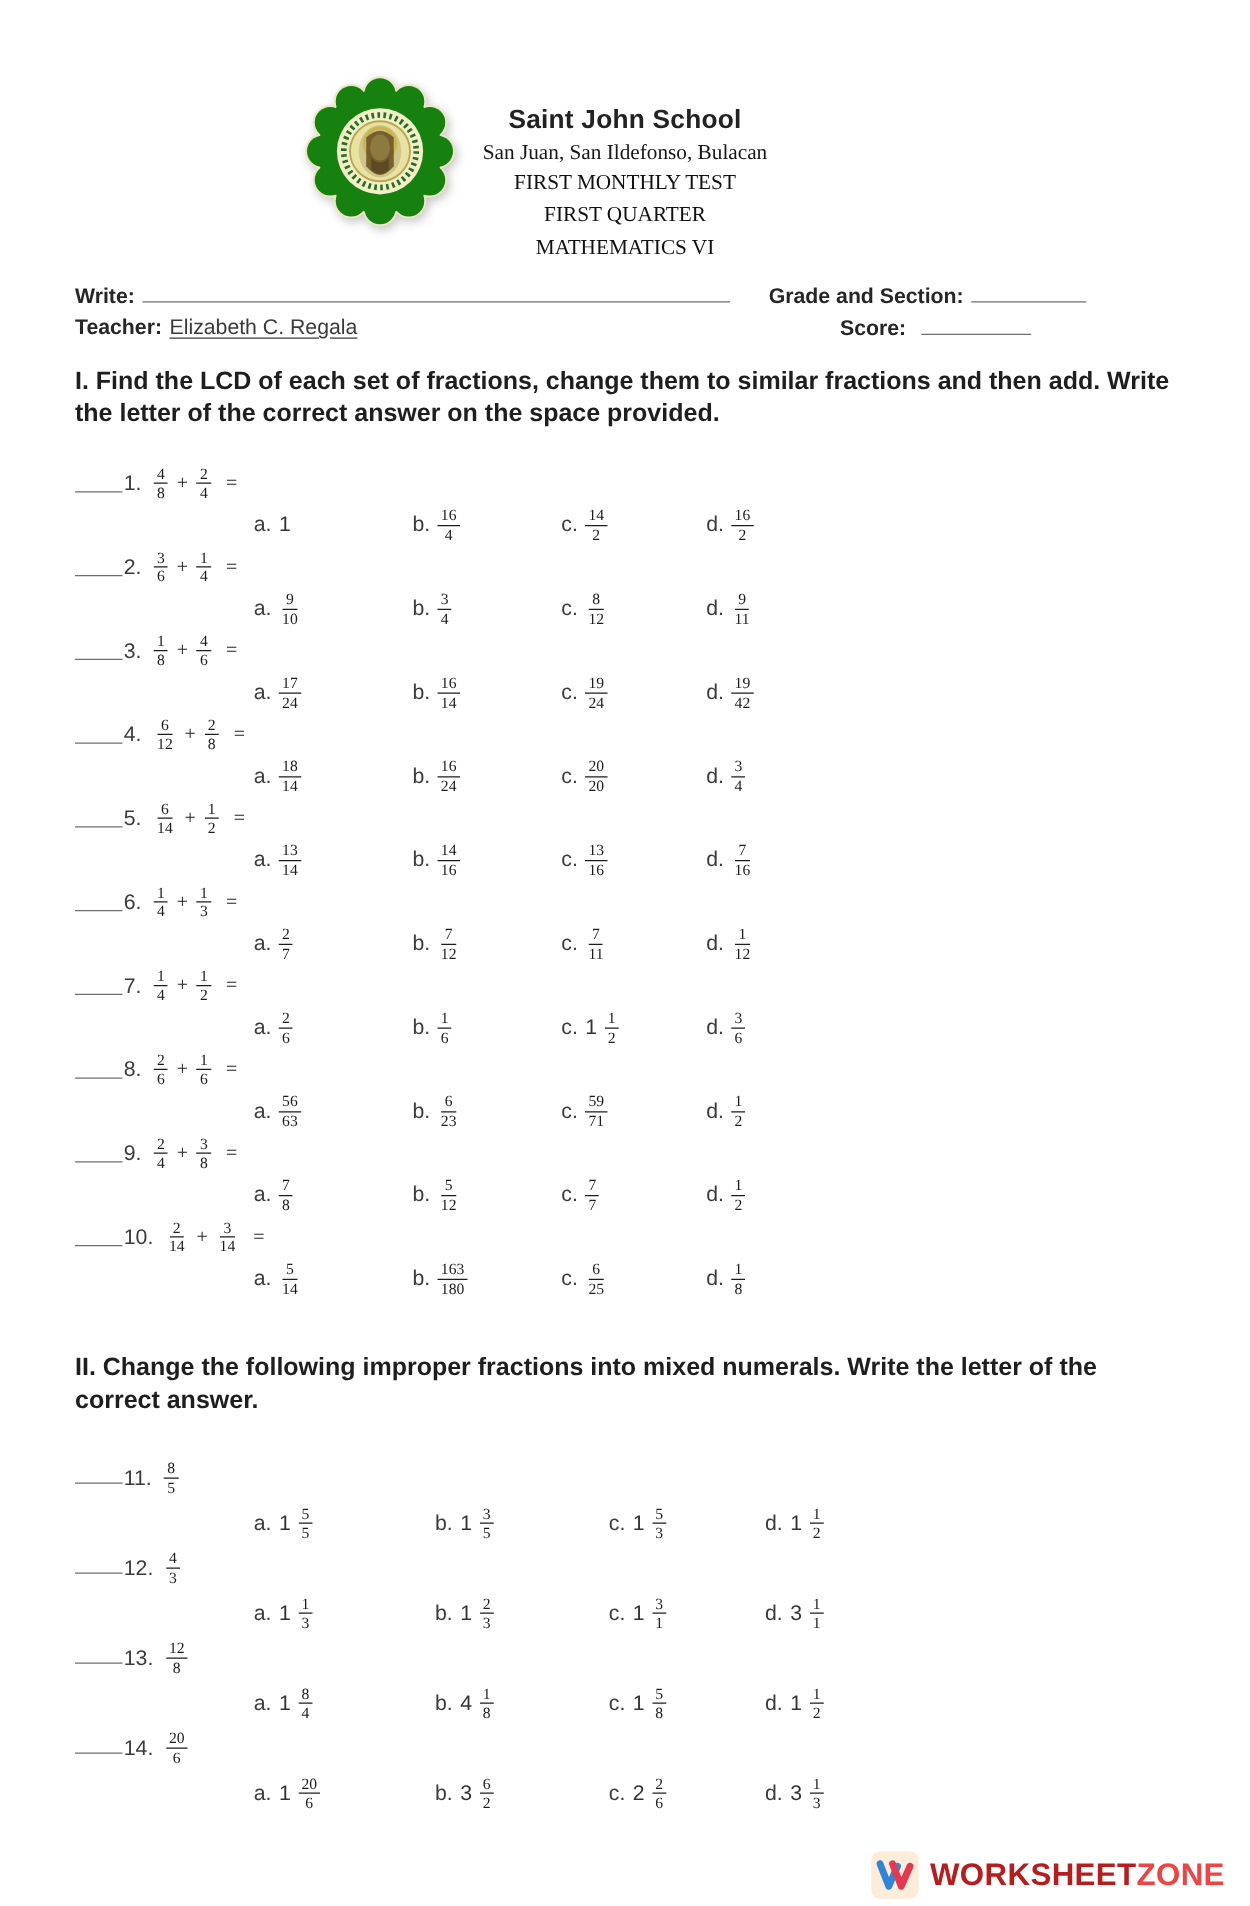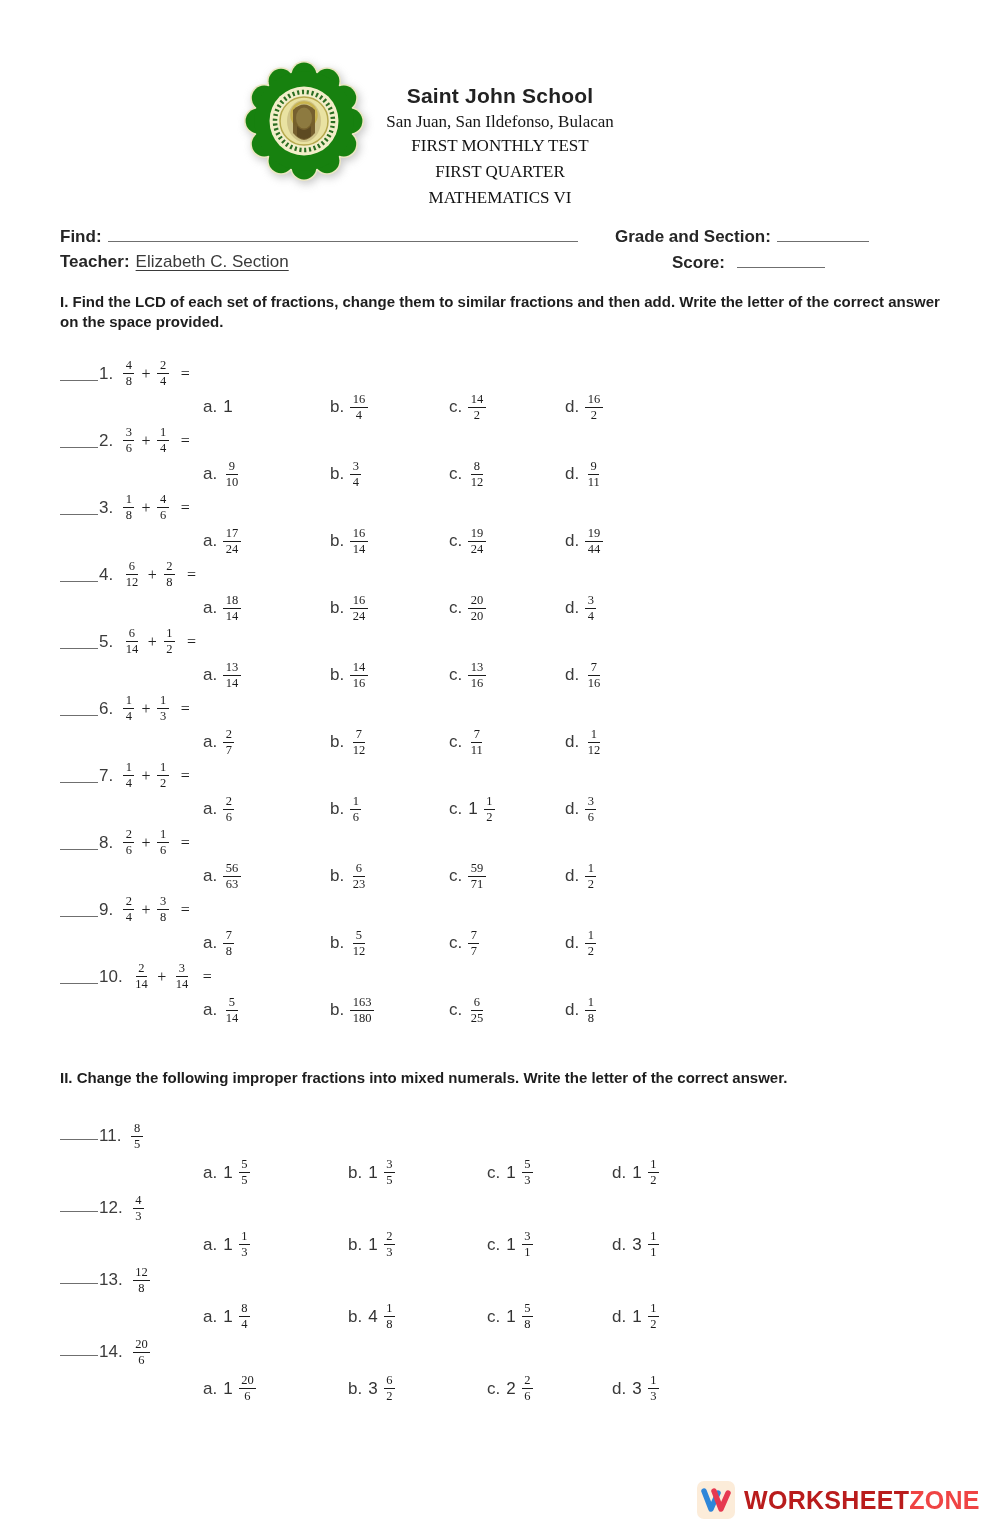--- a/index.html
+++ b/index.html
@@ -19,21 +19,21 @@
   .blabel{font-weight:700;color:#262626;}
   .fill{display:inline-block;border-bottom:1.7px solid #6f6f6f;height:15px;vertical-align:baseline;}
   .name-fill{width:470px;margin-left:6px;}
   .grade-group{position:absolute;left:555px;top:0;}
   .grade-fill{width:92px;margin-left:6px;}
   .teacher-name{margin-left:6px;color:#3a3a3a;text-decoration:underline;text-underline-offset:3px;}
   .score-group{position:absolute;left:612px;top:0;}
   .score-fill{width:88px;margin-left:12px;}
   
   .main{position:absolute;left:60px;top:292px;width:890px;}
-  .instr{font-size:15px;font-weight:700;line-height:1.32;color:#1e1e1e;margin-bottom:25px;width:885px;}
+  .instr{font-size:20px;font-weight:700;line-height:1.32;color:#1e1e1e;margin-bottom:25px;width:885px;}
   .sec-II{margin-top:42px;}
   .sec-II .instr{margin-bottom:29px;}
   .q-line{display:flex;align-items:center;height:34px;margin-bottom:1px;font-size:17px;color:#3b3b3b;}
   .sec-II .q-line{height:40px;}
   .blank{width:38px;border-bottom:1.7px solid #6f6f6f;height:15px;align-self:flex-start;margin-top:8px;}
   .qnum{margin-left:1px;margin-right:10px;}
   .op{font-family:"Liberation Serif",serif;font-size:16px;color:#222;margin:0 7px;}
   .op.eq{margin-left:12px;margin-right:0;}
   .frac{display:inline-flex;flex-direction:column;align-items:center;
         font-family:"Liberation Serif",serif;font-size:12.5px;line-height:1.18;color:#1c1c1c;}
@@ -102,27 +102,27 @@
   <div class="header-text">
     <div class="school-name">Saint John School</div>
     <div class="address">San Juan, San Ildefonso, Bulacan</div>
     <div class="title-line">FIRST MONTHLY TEST</div>
     <div class="title-line">FIRST QUARTER</div>
     <div class="title-line">MATHEMATICS VI</div>
   </div>
 
   <div class="info">
     <div class="info-row">
-      <span class="blabel">Find:</span><span class="fill name-fill"></span>
+      <span class="blabel">Write:</span><span class="fill name-fill"></span>
       <span class="grade-group">
         <span class="blabel">Grade and Section:</span><span class="fill grade-fill"></span>
       </span>
     </div>
     <div class="info-row">
-      <span class="blabel">Teacher:</span><span class="teacher-name">Elizabeth C. Section</span>
+      <span class="blabel">Teacher:</span><span class="teacher-name">Elizabeth C. Regala</span>
       <span class="score-group">
         <span class="blabel">Score:</span><span class="fill score-fill"></span>
       </span>
     </div>
   </div>
 
   <main class="main" id="sections">
       <section class="qsection sec-I">
         <div class="instr">I. Find the LCD of each set of fractions, change them to similar fractions and then add. Write the letter of the correct answer on the space provided.</div>
         <div class="qblock">
@@ -248,21 +248,21 @@
               <span class="olabel">c.</span>
               <span class="frac">
                 <span class="fnum">19</span>
                 <span class="fden">24</span>
               </span>
             </div>
             <div class="opt">
               <span class="olabel">d.</span>
               <span class="frac">
                 <span class="fnum">19</span>
-                <span class="fden">44</span>
+                <span class="fden">42</span>
               </span>
             </div>
           </div>
         </div>
         <div class="qblock">
           <div class="q-line">
             <span class="blank"></span>
             <span class="qnum">4.</span>
             <span class="frac">
               <span class="fnum">6</span>

